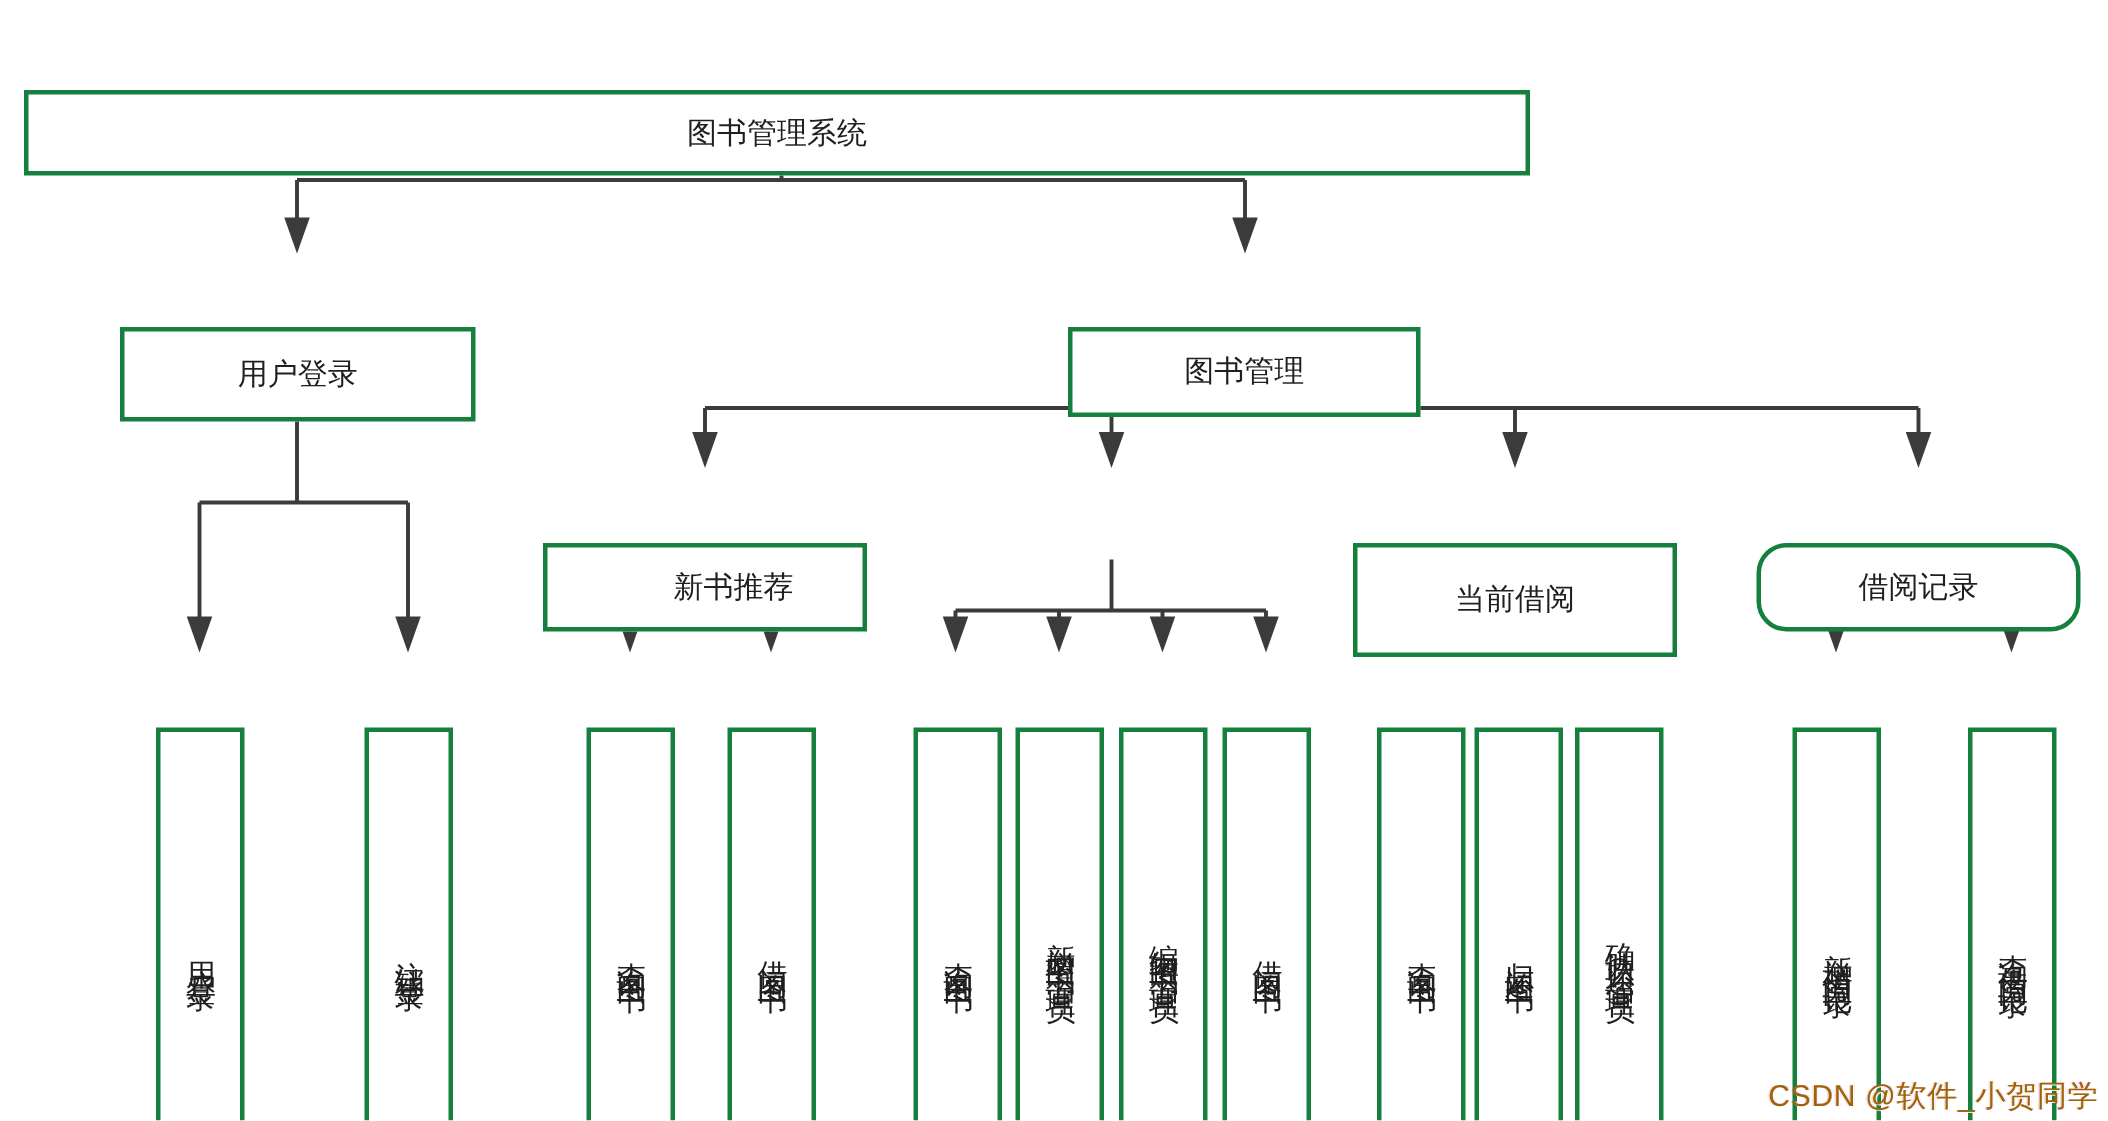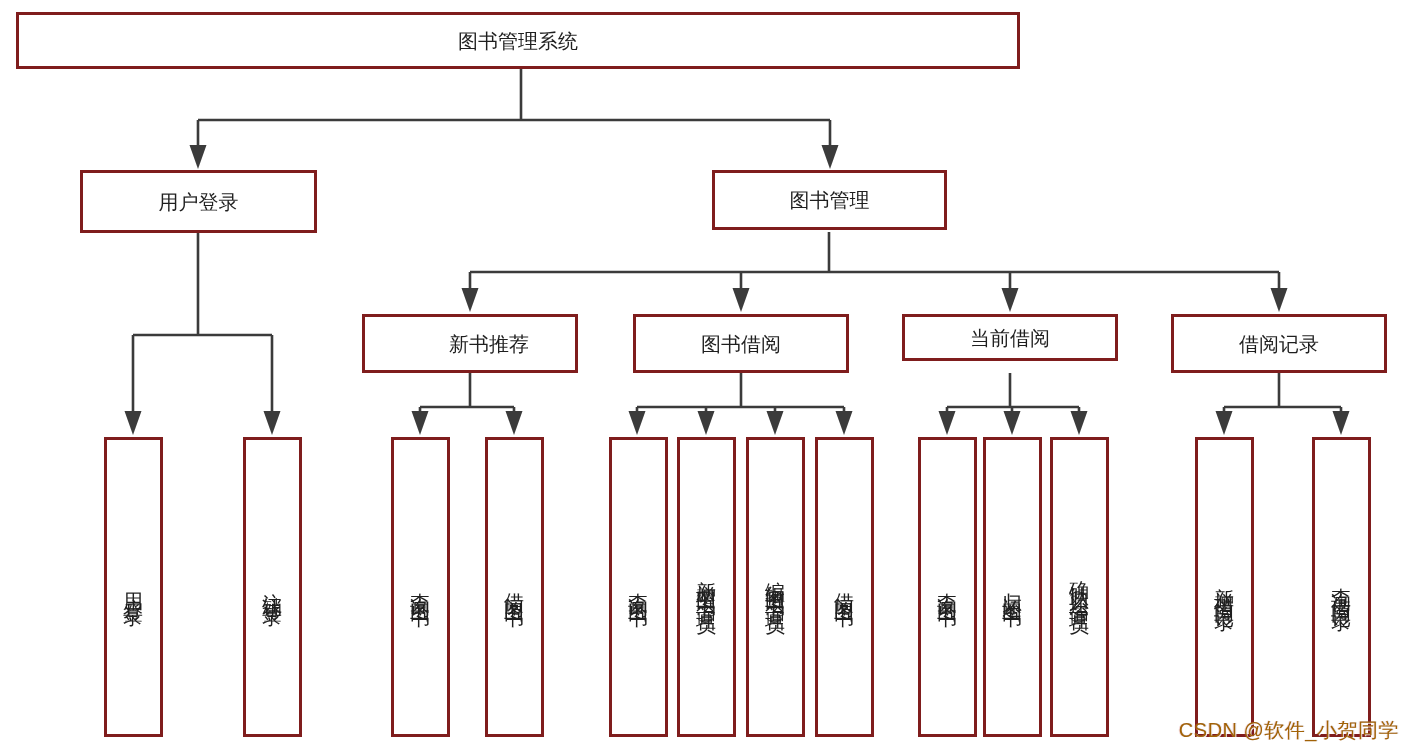--- a/index.html
+++ b/index.html
@@ -20,29 +20,30 @@
     left: 0; top: 0;
     width: 1405px;
     height: 747px;
     z-index: 1;
     pointer-events: none;
   }
   .node {
     position: absolute;
     box-sizing: border-box;
     background: #ffffff;
-    border: 3px solid #7f1d1d;
+    border: 3px solid #15803d;
     display: flex;
     align-items: center;
     justify-content: center;
     font-size: 20px;
     color: #1f1f1f;
     z-index: 2;
     text-align: center;
     line-height: 1.2;
+    margin-top: 48px;
   }
   .leaf {
     writing-mode: vertical-rl;
     text-orientation: mixed;
     letter-spacing: 5px;
     line-height: 1;
     padding: 8px 0;
   }
   .watermark {
     position: absolute;
@@ -96,23 +97,22 @@
       <polygon points="1332.5,411 1349.5,411 1341,435"></polygon>
     </g>
   </svg>
 
   <div class="node" style="left:16px; top:12px; width:1004px; height:57px;">图书管理系统</div>
 
   <div class="node" style="left:80px; top:170px; width:237px; height:63px;">用户登录</div>
   <div class="node" style="left:712px; top:170px; width:235px; height:60px;">图书管理</div>
 
   <div class="node" style="left:362px; top:314px; width:216px; height:59px;padding-left:38px;">新书推荐</div>
-  <div class="node" style="left:633px; top:314px; width:216px; height:59px;">图书借阅</div>
-  <div class="node" style="left:902px; top:314px; width:216px; height:47px;">当前借阅</div>
-  <div class="node" style="left:1171px; top:314px; width:216px; height:59px;">借阅记录</div>
+  <div class="node" style="left:902px; top:314px; width:216px; height:76px;">当前借阅</div>
+  <div class="node" style="left:1171px; top:314px; width:216px; height:59px;border-radius:20px;">借阅记录</div>
 
   <div class="node leaf" style="left:104px; top:437px; width:59px; height:300px;">用户登录</div>
   <div class="node leaf" style="left:243px; top:437px; width:59px; height:300px;">注销登录</div>
 
   <div class="node leaf" style="left:391px; top:437px; width:59px; height:300px;">查询图书</div>
   <div class="node leaf" style="left:485px; top:437px; width:59px; height:300px;">借阅图书</div>
 
   <div class="node leaf" style="left:609px; top:437px; width:59px; height:300px;">查询图书</div>
   <div class="node leaf" style="left:677px; top:437px; width:59px; height:300px;">新增图书（管理员）</div>
   <div class="node leaf" style="left:746px; top:437px; width:59px; height:300px;">编辑图书（管理员）</div>

